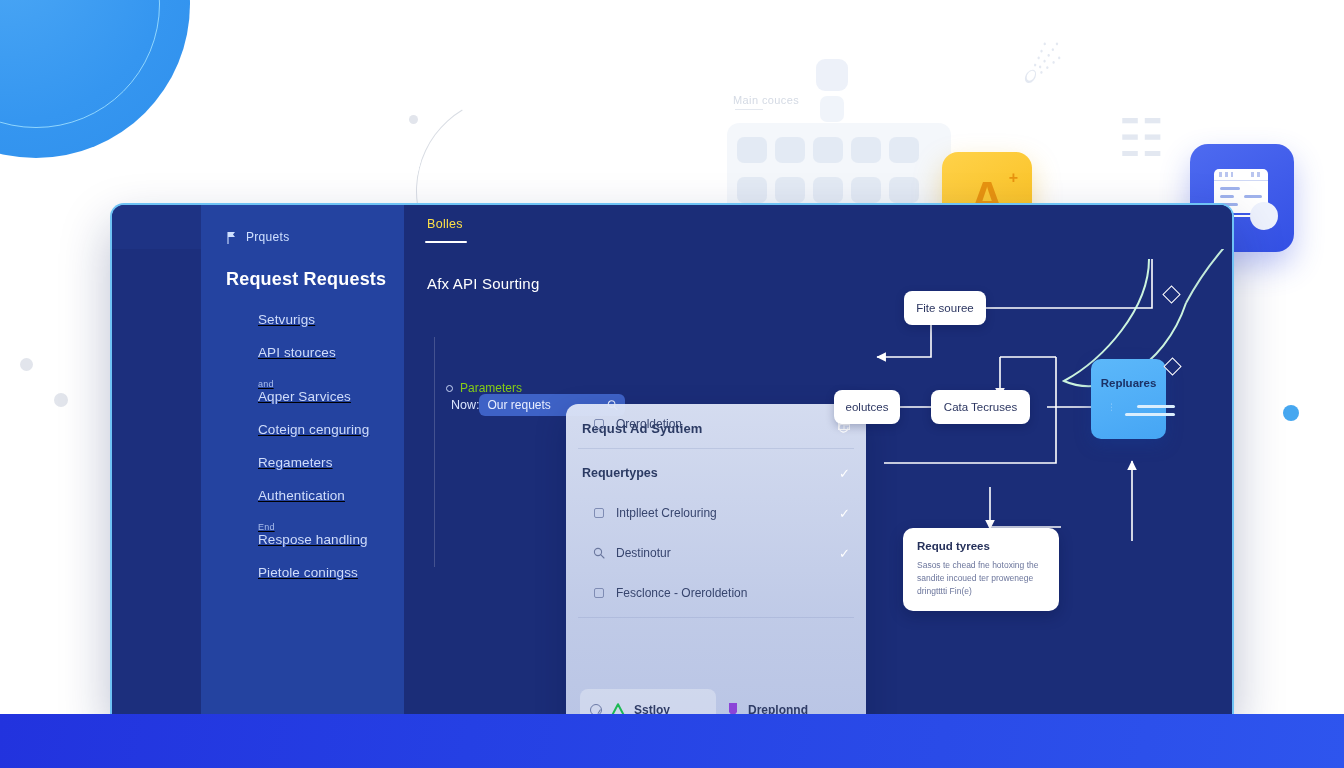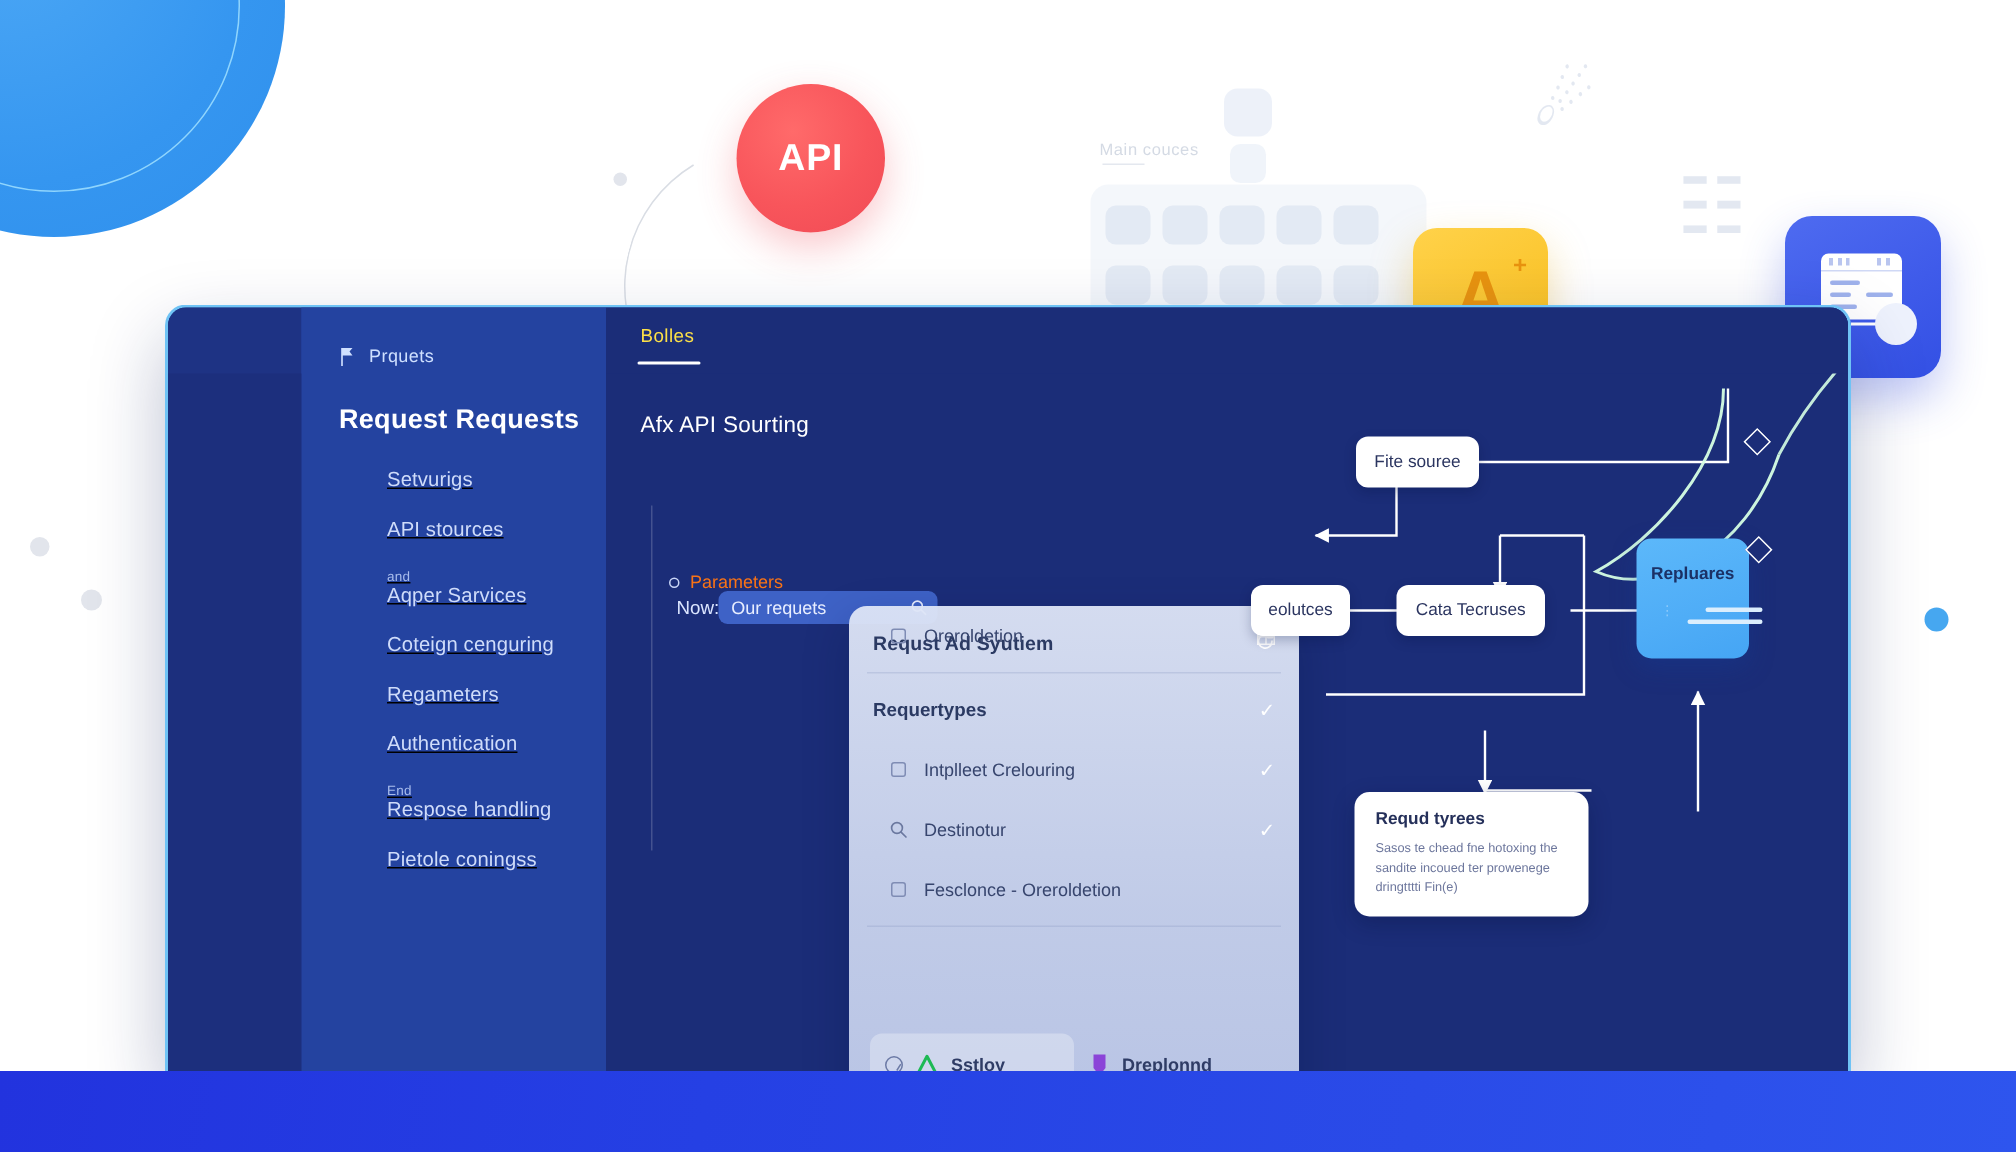--- a/index.html
+++ b/index.html
@@ -192,21 +192,21 @@
     background:#3E62C6; display:flex; align-items:center; padding:0 8px;
   }
   .searchbox .val { font-size:12px; color:#e8eeff; }
   .searchbox .mag {
     position:absolute; right:7px; top:50%; transform:translateY(-50%);
     width:11px; height:11px;
   }
   .row-params {
     position:absolute; left:42px; top:132px;
     display:flex; align-items:center; gap:7px;
-    font-size:12px; color:#f97316;
+    font-size:12px; color:#84cc16;
   }
   .row-params .ring {
     width:7px; height:7px; border-radius:50%; border:1.2px solid #c9d6f7;
   }
 
   
   .card {
     position:absolute; left:162px; top:155px; width:300px; height:337px;
     border-radius:12px 12px 0 0;
     background: linear-gradient(180deg, rgba(222,229,246,.95) 0%, rgba(205,215,240,.93) 60%, rgba(198,209,238,.92) 100%);
@@ -297,23 +297,20 @@
 </head>
 <body>
 
 <div id="stage">
 
   <div class="deco-circle-blue"></div>
   <div class="deco-circle-blue-arc"></div>
 
   <div class="deco-thinarc"></div>
 
-  <div class="deco-api">
-    <span>API</span>
-  </div>
 
   <div class="dot-grey" style="left:20px; top:358px; width:13px; height:13px;"></div>
   <div class="dot-grey" style="left:54px; top:393px; width:14px; height:14px;"></div>
   <div class="dot-grey" style="left:409px; top:115px; width:9px; height:9px;"></div>
   <div class="dot-blue" style="left:1283px; top:405px; width:16px; height:16px;"></div>
 
   <div class="wm-label">Main couces</div>
   <div class="wm-top-pill"></div>
   <div class="wm-top-pill2"></div>
   <div class="wm-panel">

